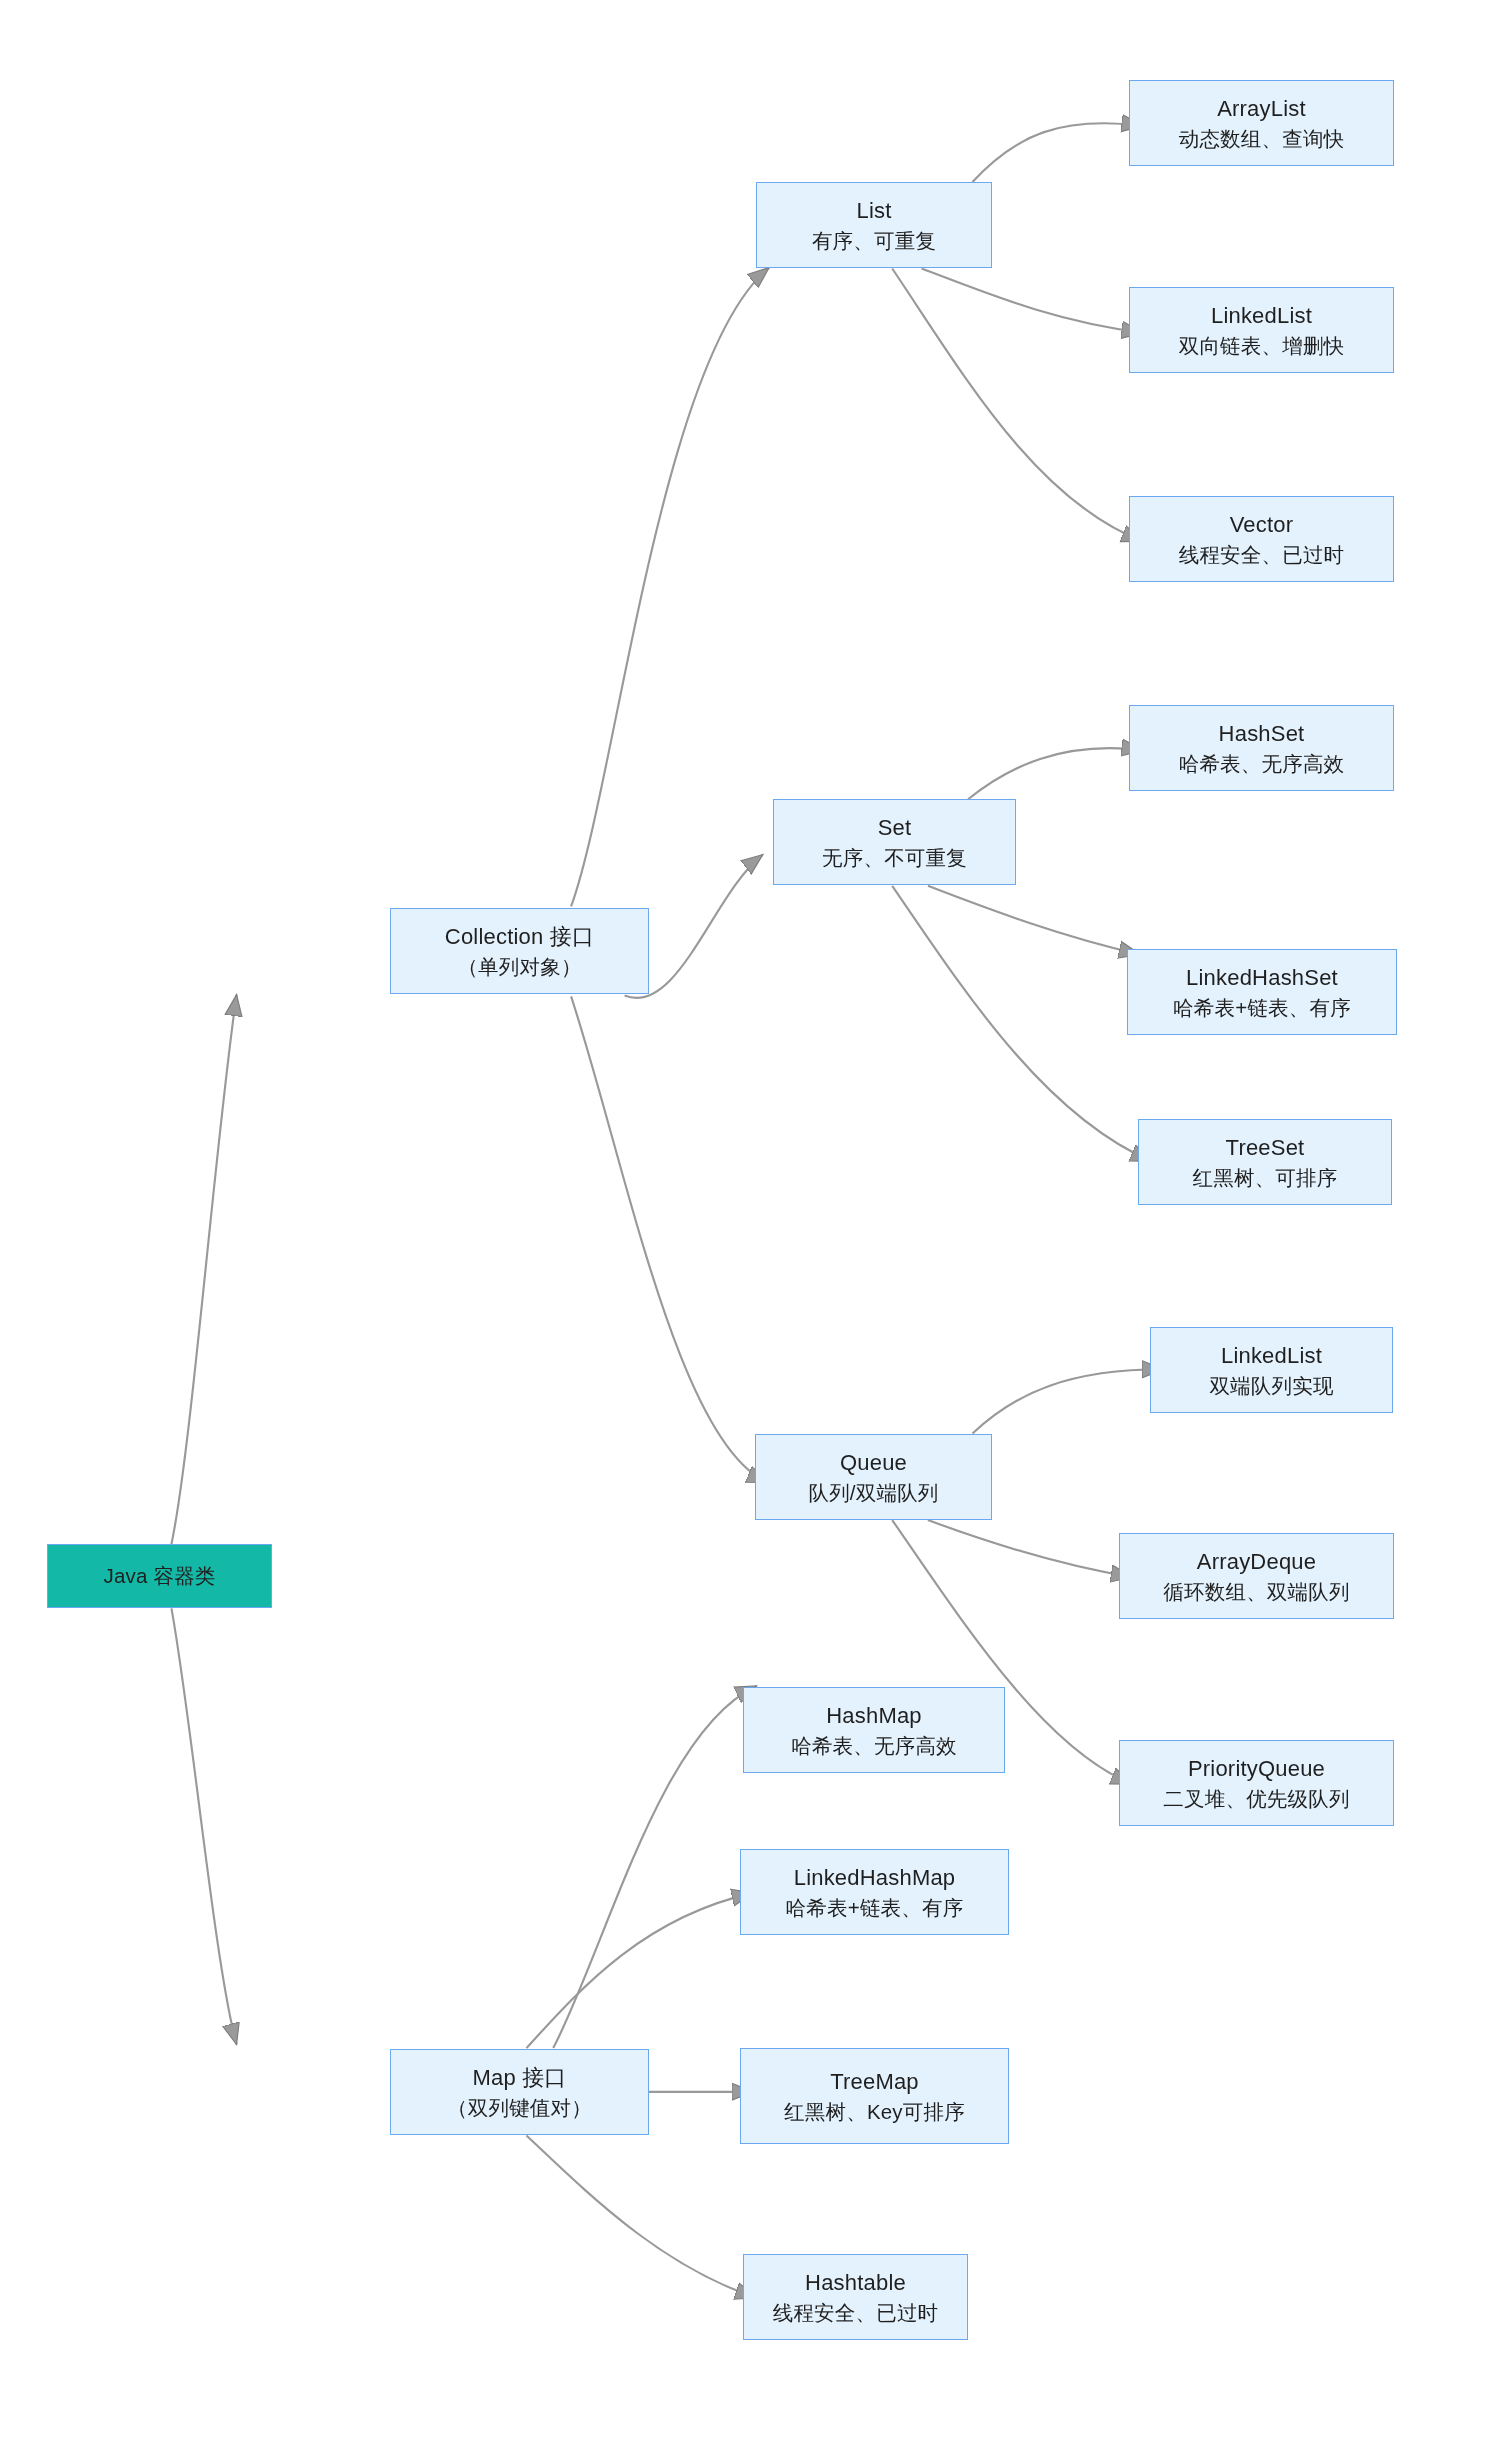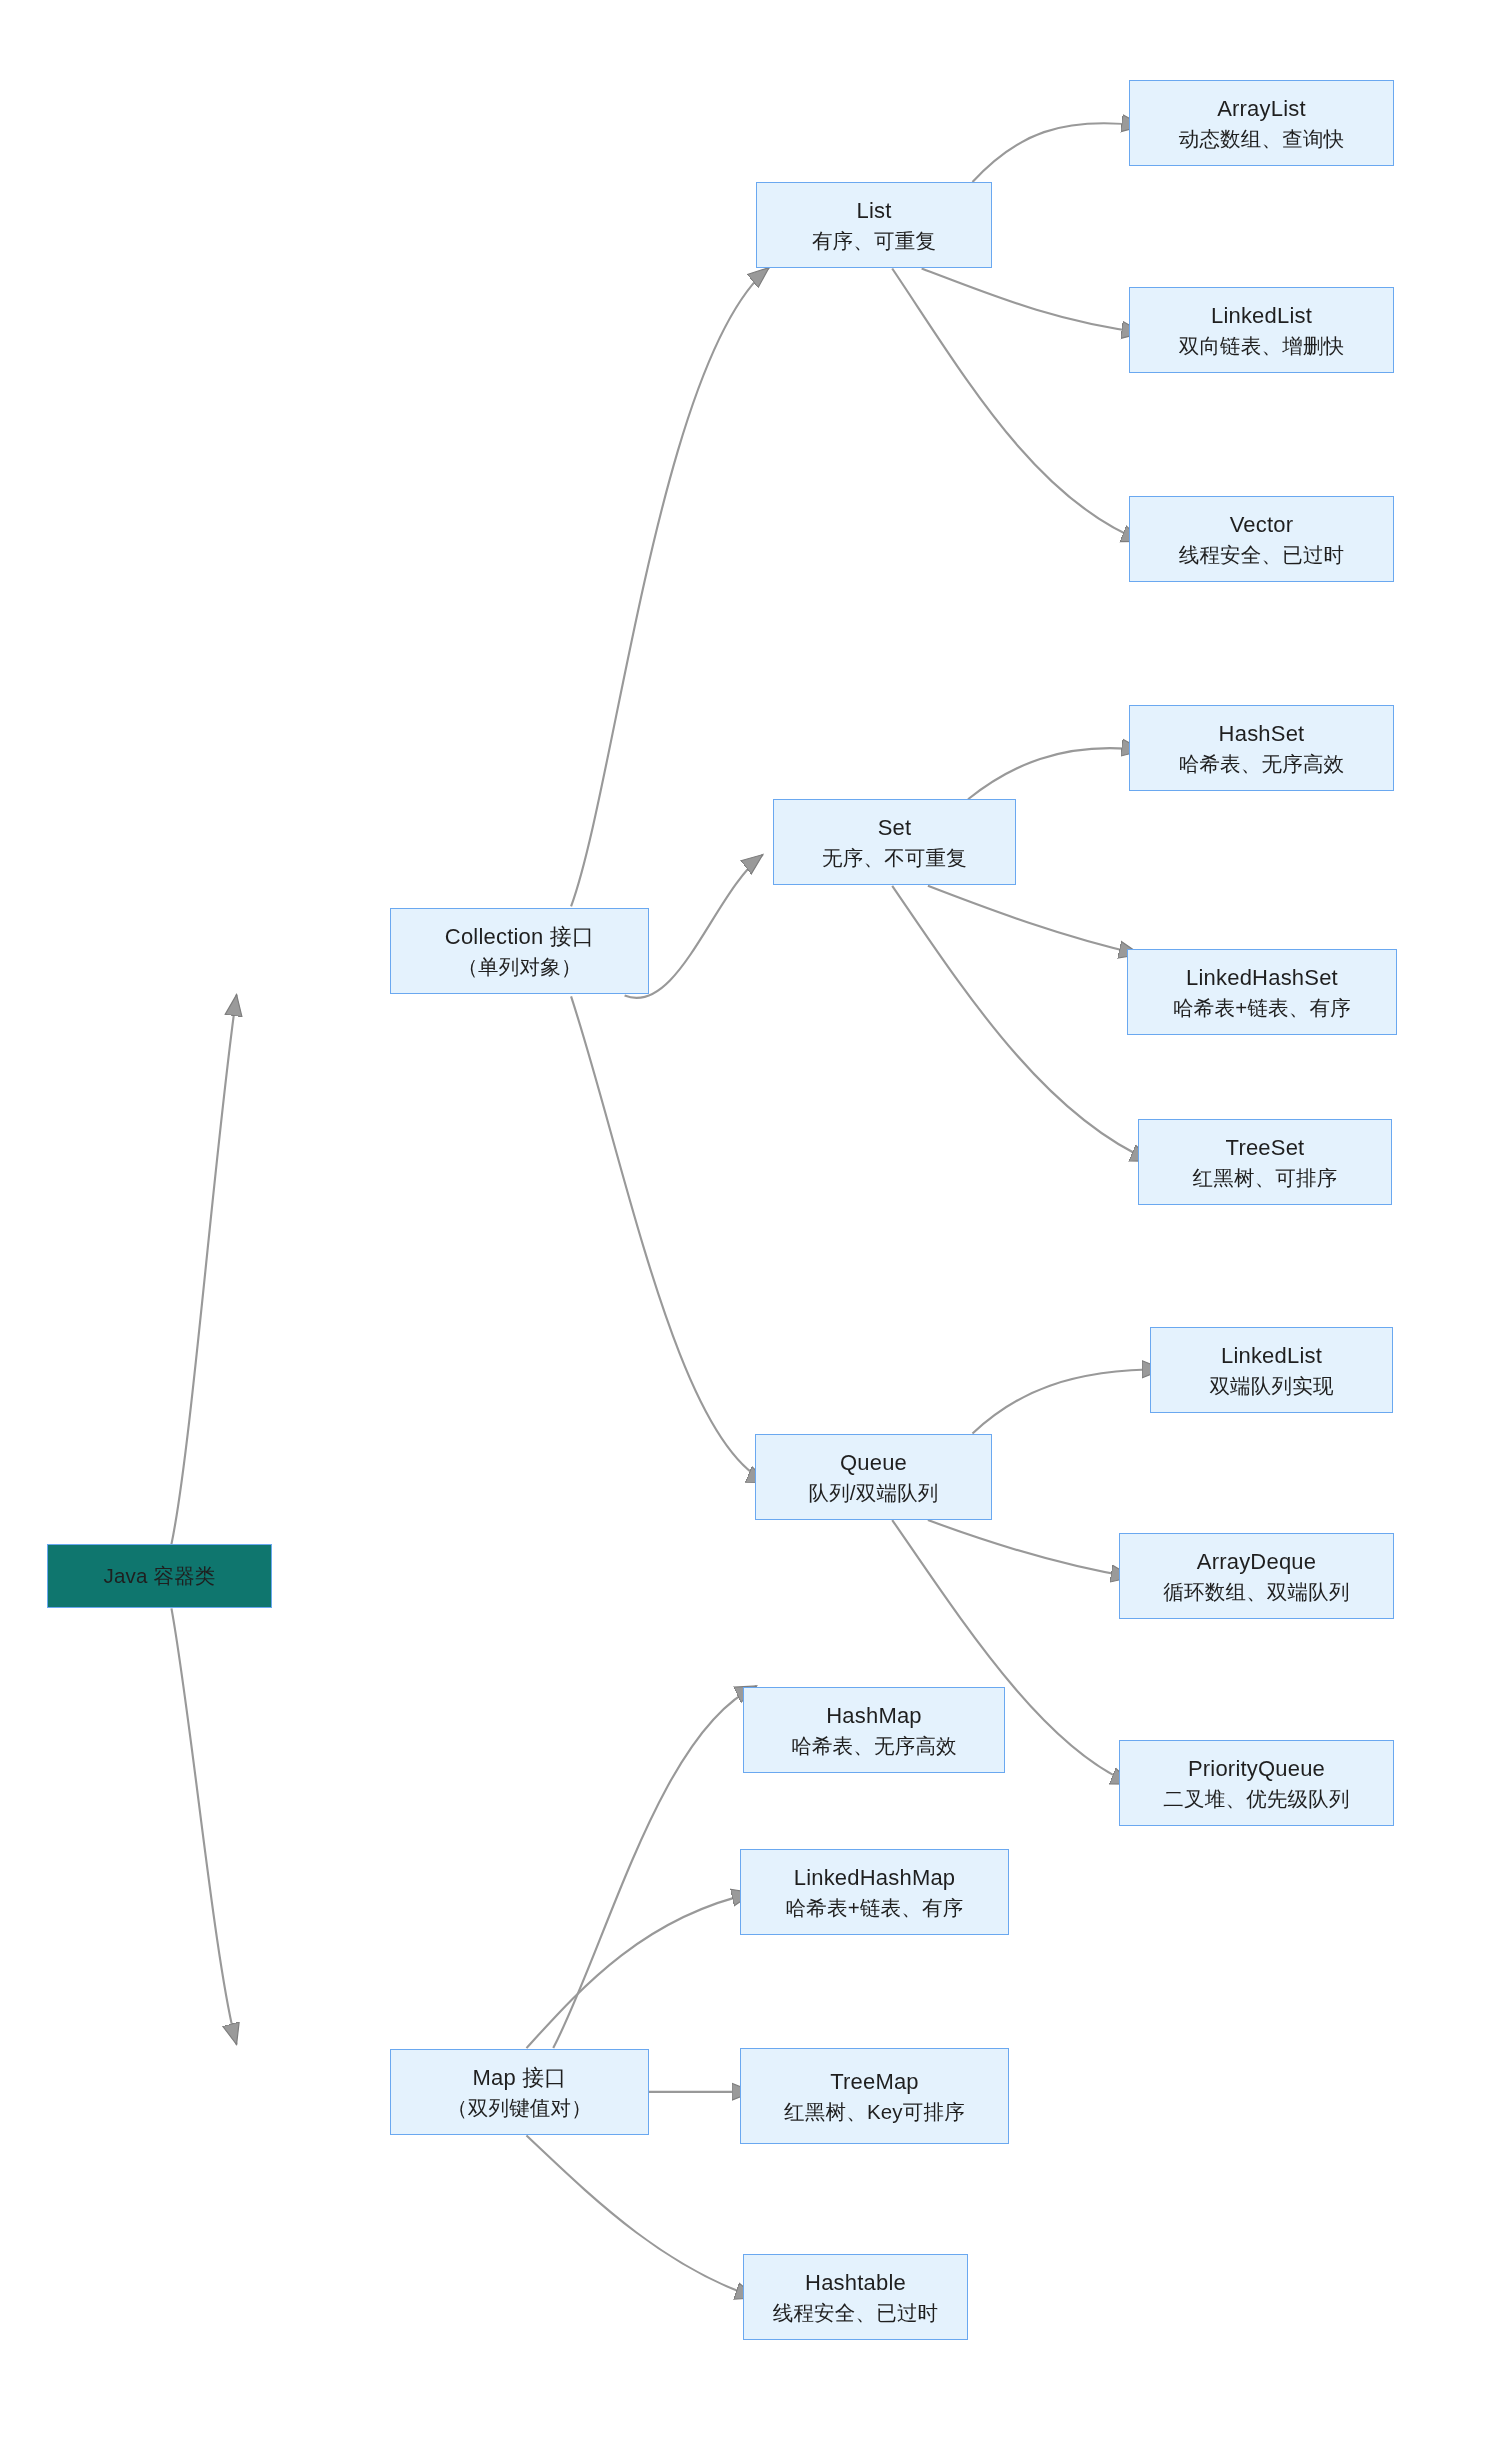--- a/index.html
+++ b/index.html
@@ -84,21 +84,21 @@
         <path class="edge-path" d="M 1040 1704 C 1110 1730 1190 1755 1269 1768" marker-end="url(#arrowhead)"></path>
         <path class="edge-path" d="M 1000 1704 C 1080 1820 1170 1960 1269 2000" marker-end="url(#arrowhead)"></path>
         <path class="edge-path" d="M 620 2296 C 680 2180 740 1940 848 1890" marker-end="url(#arrowhead)"></path>
         <path class="edge-path" d="M 590 2296 C 650 2230 720 2150 844 2122" marker-end="url(#arrowhead)"></path>
         <path class="edge-path" d="M 727 2345 L 844 2345" marker-end="url(#arrowhead)"></path>
         <path class="edge-path" d="M 590 2394 C 660 2460 740 2540 848 2576" marker-end="url(#arrowhead)"></path>
       </g>
   </svg>
 
   <div id="nodes-group">
-      <div class="node single" style="left: 47px; top: 1544px; width: 225px; height: 64px; background: #0f766e; border-color: rgb(106, 168, 240);">
+      <div class="node single" style="left: 47px; top: 1544px; width: 225px; height: 64px; background: #14b8a6; border-color: rgb(106, 168, 240);">
         <div class="line1">Java 容器类</div>
       </div>
       <div class="node" style="left: 390px; top: 908px; width: 259px; height: 86px; background: rgb(228, 242, 253); border-color: rgb(106, 168, 240);">
         <div class="line1">Collection 接口</div>
         <div class="line2">（单列对象）</div>
       </div>
       <div class="node" style="left: 390px; top: 2049px; width: 259px; height: 86px; background: rgb(228, 242, 253); border-color: rgb(106, 168, 240);">
         <div class="line1">Map 接口</div>
         <div class="line2">（双列键值对）</div>
       </div>

